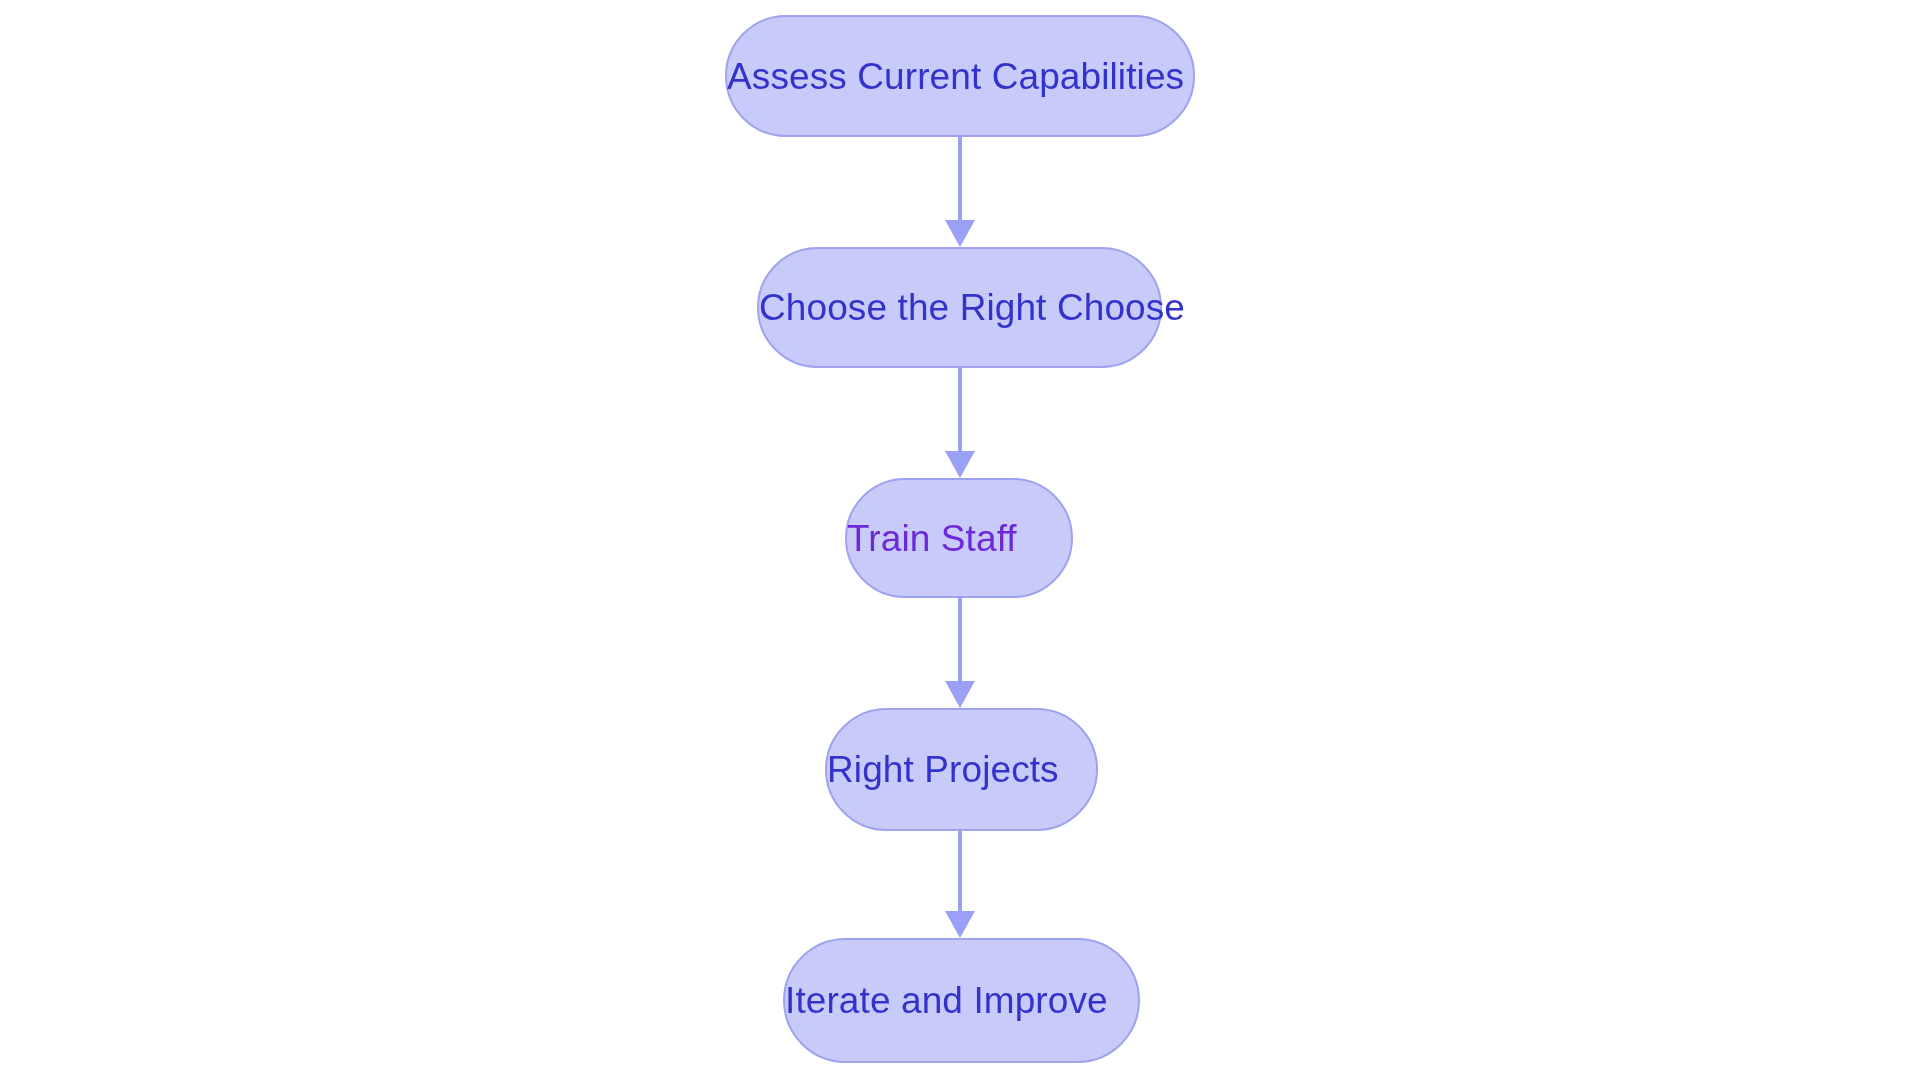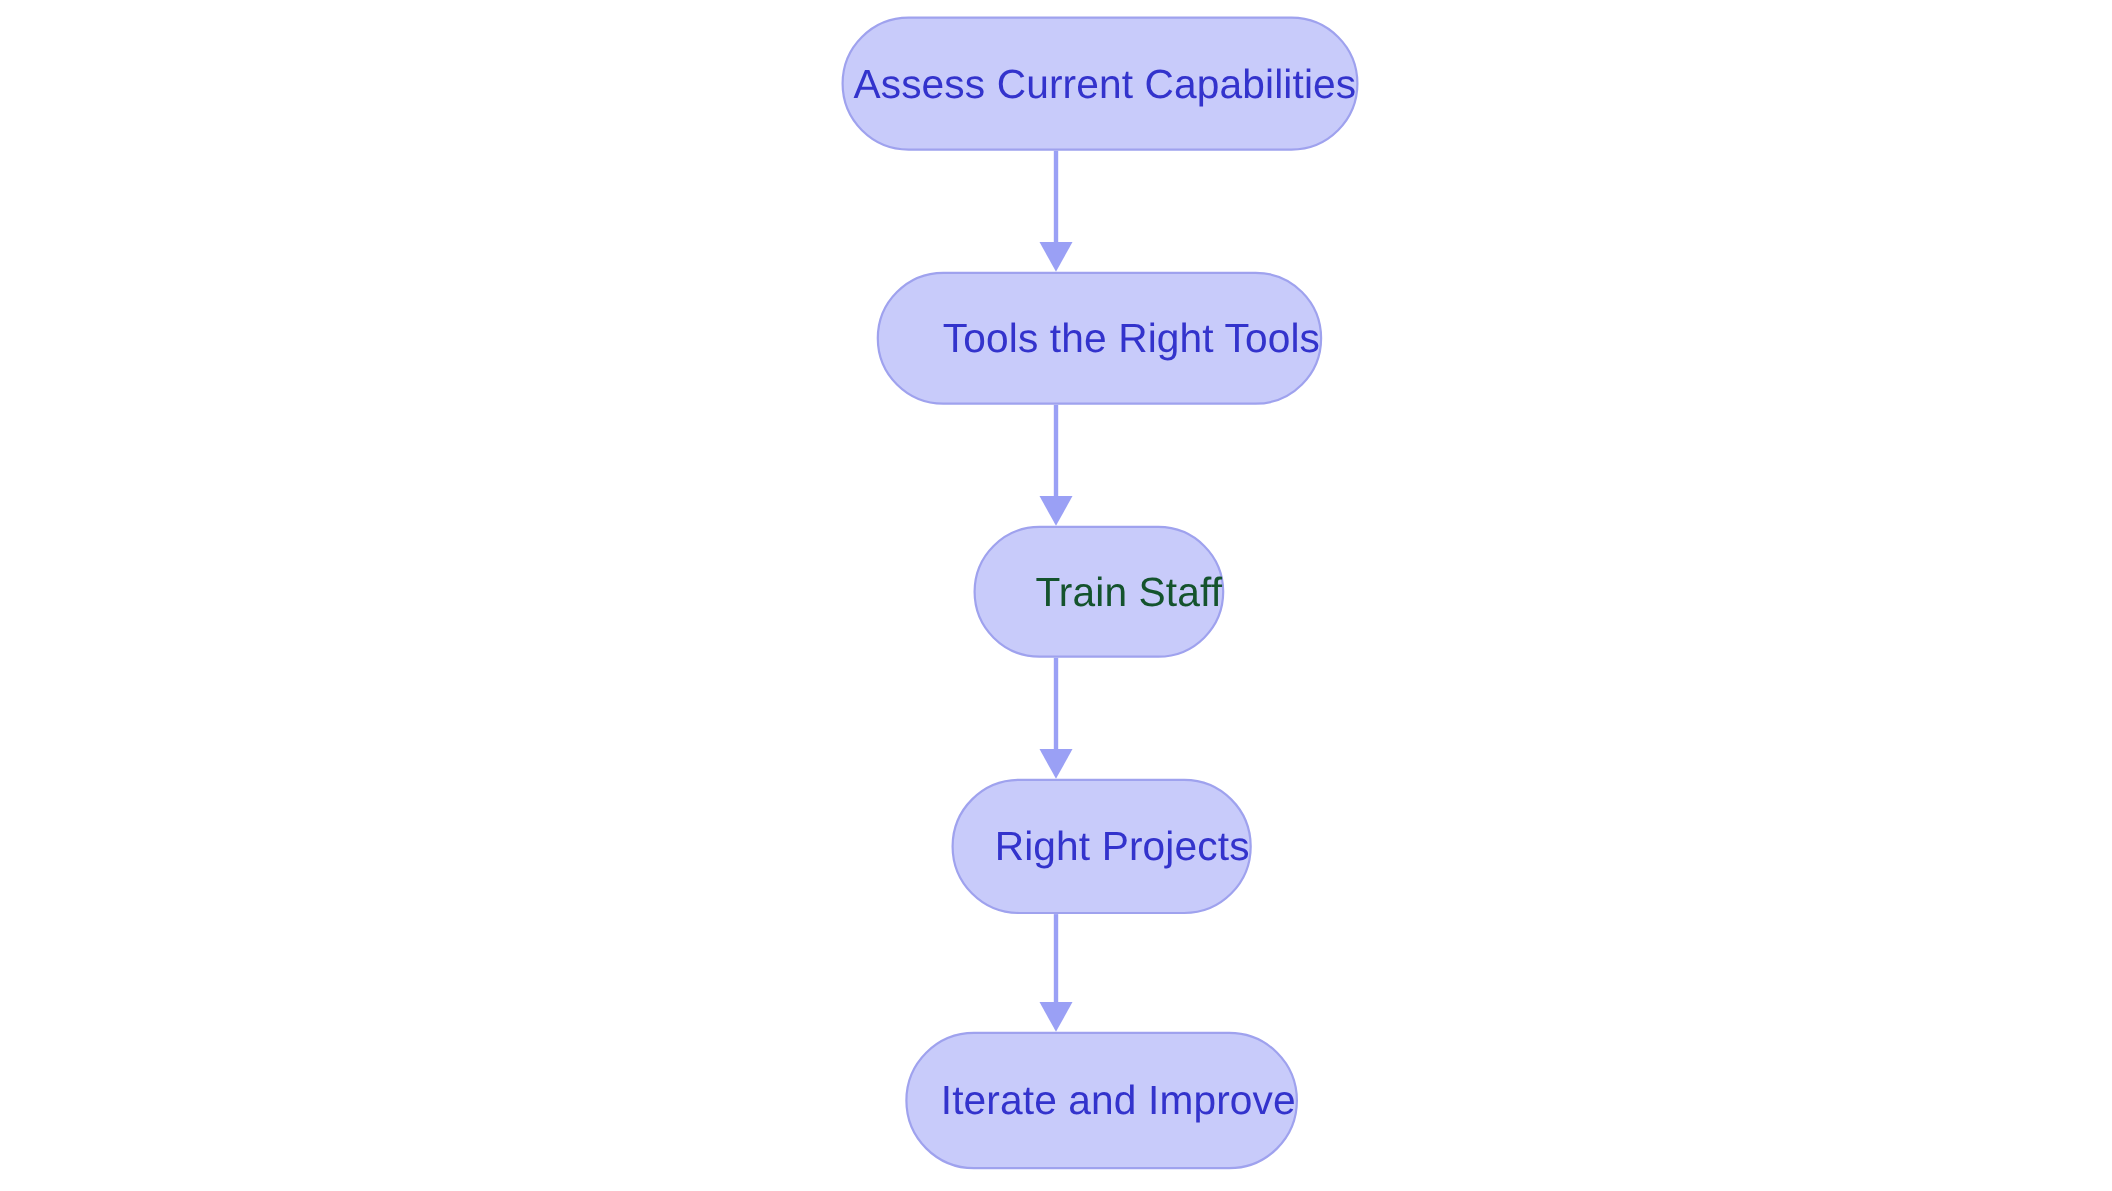--- a/index.html
+++ b/index.html
@@ -20,23 +20,22 @@
     background: #ffffff;
   }
   .node {
     position: absolute;
     box-sizing: border-box;
     background: #c8cbfa;
     border: 2px solid #9fa2ee;
     border-radius: 999px;
     display: flex;
     align-items: center;
-    justify-content: flex-end;
+    justify-content: flex-start;
     z-index: 2;
-    margin-left: 40px;
   }
   .node-label {
     font-family: "Liberation Sans", sans-serif;
     font-size: 37px;
     font-weight: 400;
     color: #3333cc;
     line-height: 1;
     letter-spacing: 0.1px;
     white-space: nowrap;
     user-select: none;
@@ -84,25 +83,25 @@
   <div class="edge" style="left: 958px; top: 831px; width: 4px; height: 107px;">
     <div class="edge-line" style="height: 80px; background: rgb(154, 160, 245);"></div>
     <div class="edge-head" style="left: -13px; top: 80px; border-top-color: rgb(154, 160, 245);"></div>
   </div>
 
   <div class="node" style="left: 725px; top: 15px; width: 470px; height: 122px; background: rgb(200, 203, 250); border-color: rgb(159, 162, 238);">
     <span class="node-label" style="color: rgb(51, 51, 204);">Assess Current Capabilities</span>
   </div>
 
   <div class="node" style="left: 757px; top: 247px; width: 405px; height: 121px; background: rgb(200, 203, 250); border-color: rgb(159, 162, 238);">
-    <span class="node-label" style="color: rgb(51, 51, 204);">Tools the Right Tools</span>
+    <span class="node-label" style="color: rgb(51, 51, 204);">Choose the Right Choose</span>
   </div>
 
   <div class="node" style="left: 845px; top: 478px; width: 228px; height: 120px; background: rgb(200, 203, 250); border-color: rgb(159, 162, 238);">
-    <span class="node-label" style="color: #14532d;">Train Staff</span>
+    <span class="node-label" style="color: #6d28d9;">Train Staff</span>
   </div>
 
   <div class="node" style="left: 825px; top: 708px; width: 273px; height: 123px; background: rgb(200, 203, 250); border-color: rgb(159, 162, 238);">
     <span class="node-label" style="color: rgb(51, 51, 204);">Right Projects</span>
   </div>
 
   <div class="node" style="left: 783px; top: 938px; width: 357px; height: 125px; background: rgb(200, 203, 250); border-color: rgb(159, 162, 238);">
     <span class="node-label" style="color: rgb(51, 51, 204);">Iterate and Improve</span>
   </div>
 

